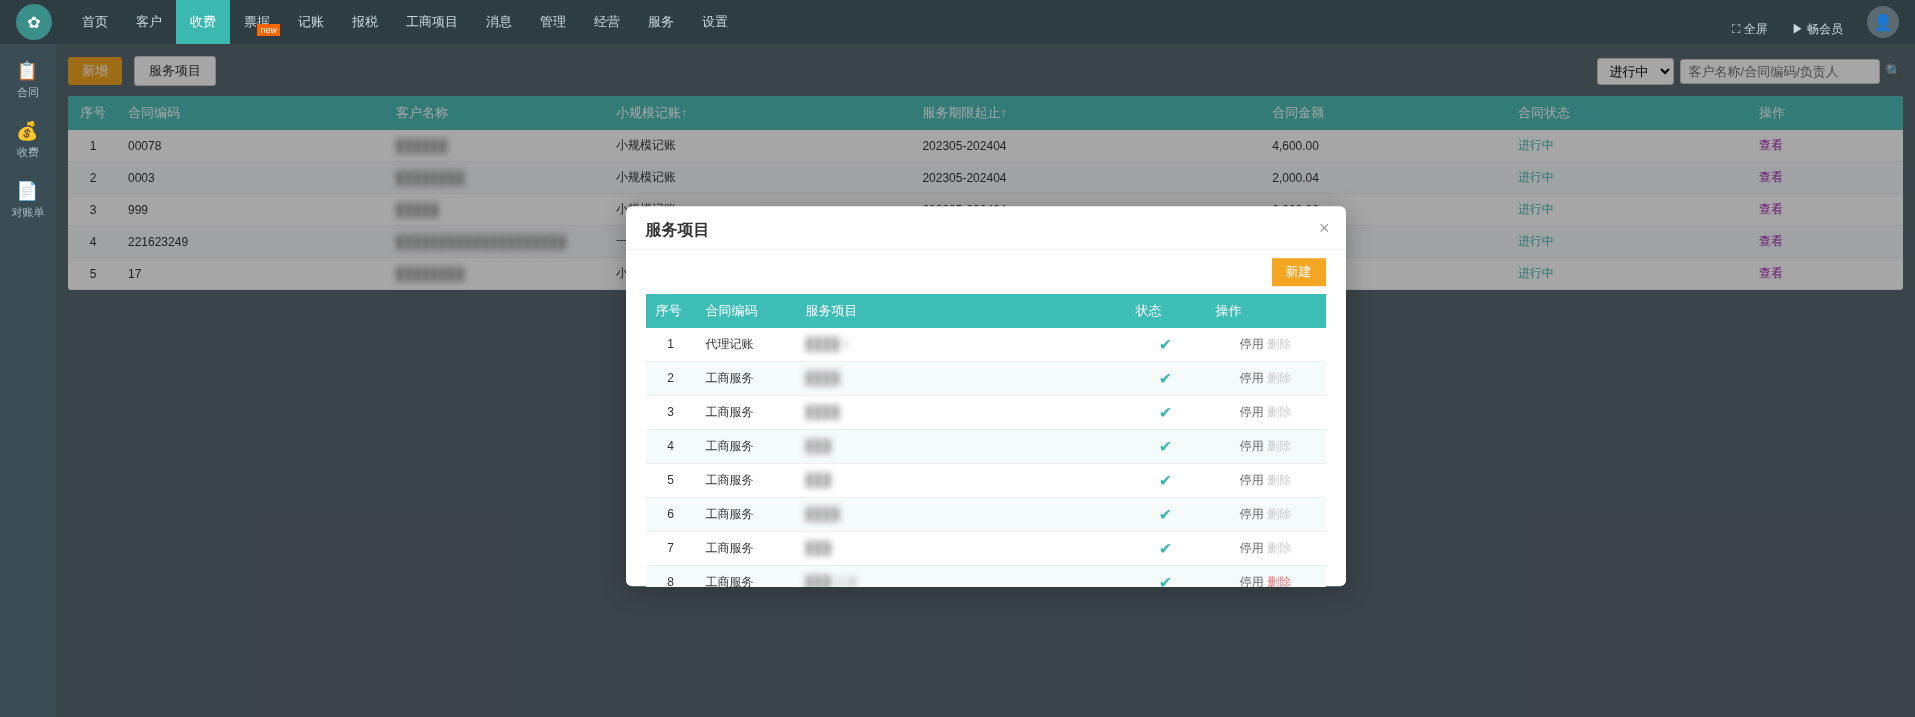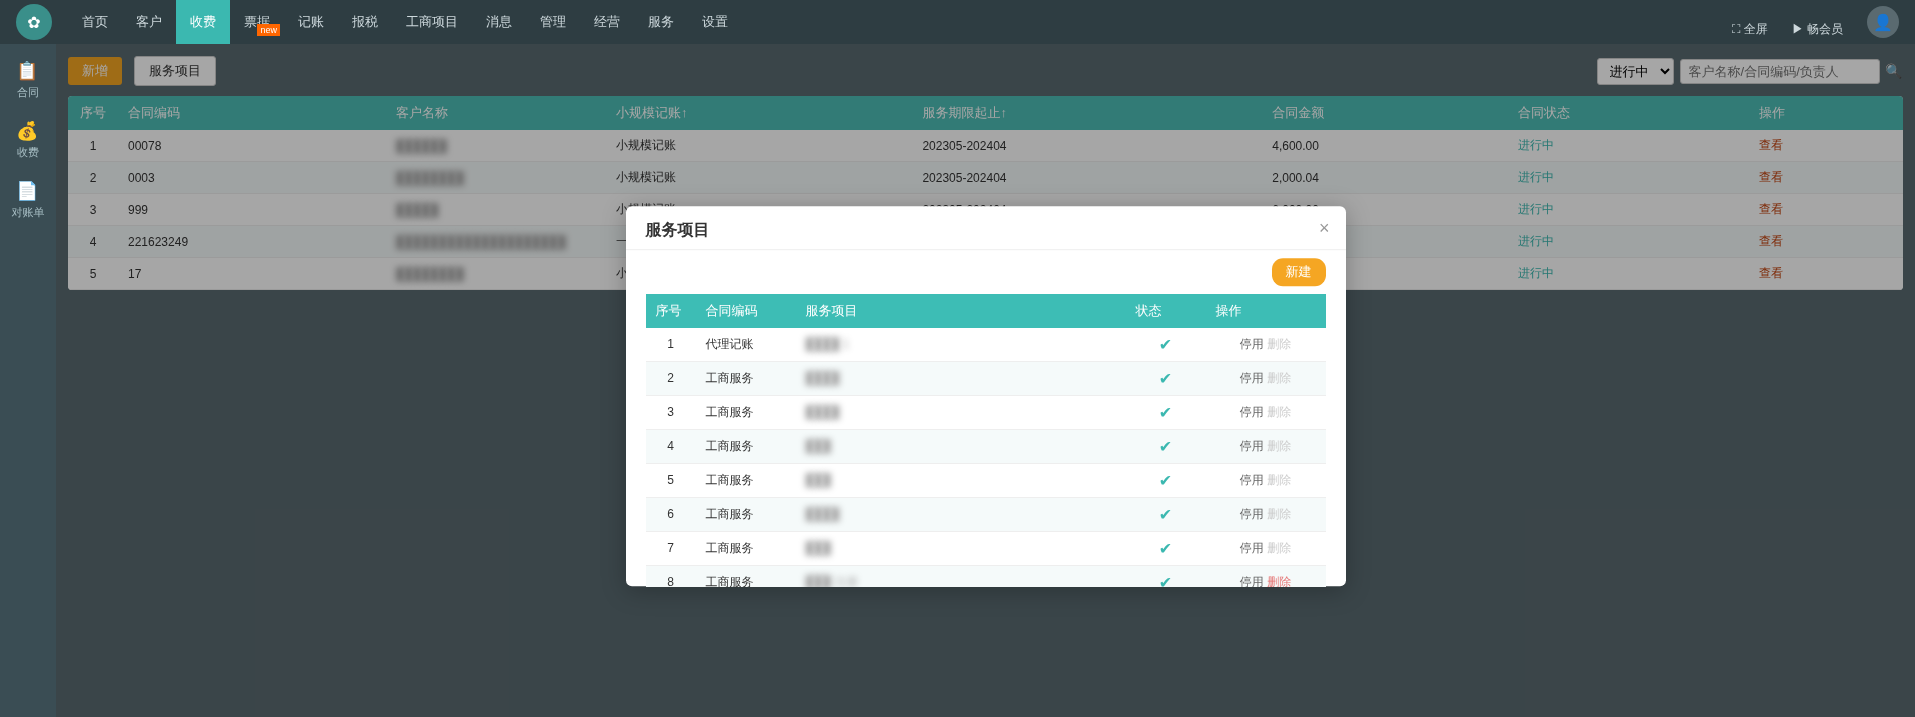--- a/index.html
+++ b/index.html
@@ -179,21 +179,21 @@
       padding: 7px 10px;
       font-size: 12px;
       color: #333;
       border-bottom: 1px solid #eee;
     }
     .tag-proceeding {
       color: #3bb8b0;
       font-size: 12px;
     }
     .link-view {
-      color: #c2410c;
+      color: #a21caf;
       cursor: pointer;
       font-size: 12px;
     }
     .blurred {
       color: transparent;
       text-shadow: 0 0 6px #aaa;
       user-select: none;
     }
 
     
@@ -245,21 +245,21 @@
     .modal-toolbar {
       display: flex;
       justify-content: flex-end;
       padding: 8px 20px;
     }
     .btn-new-modal {
       background: #f5a623;
       color: #fff;
       border: none;
       padding: 5px 14px;
-      border-radius: 11px;
+      border-radius: 0;
       cursor: pointer;
       font-size: 13px;
     }
     .modal-body {
       flex: 1;
       overflow-y: auto;
       padding: 0 20px 12px;
     }
     .modal-table {
       width: 100%;

